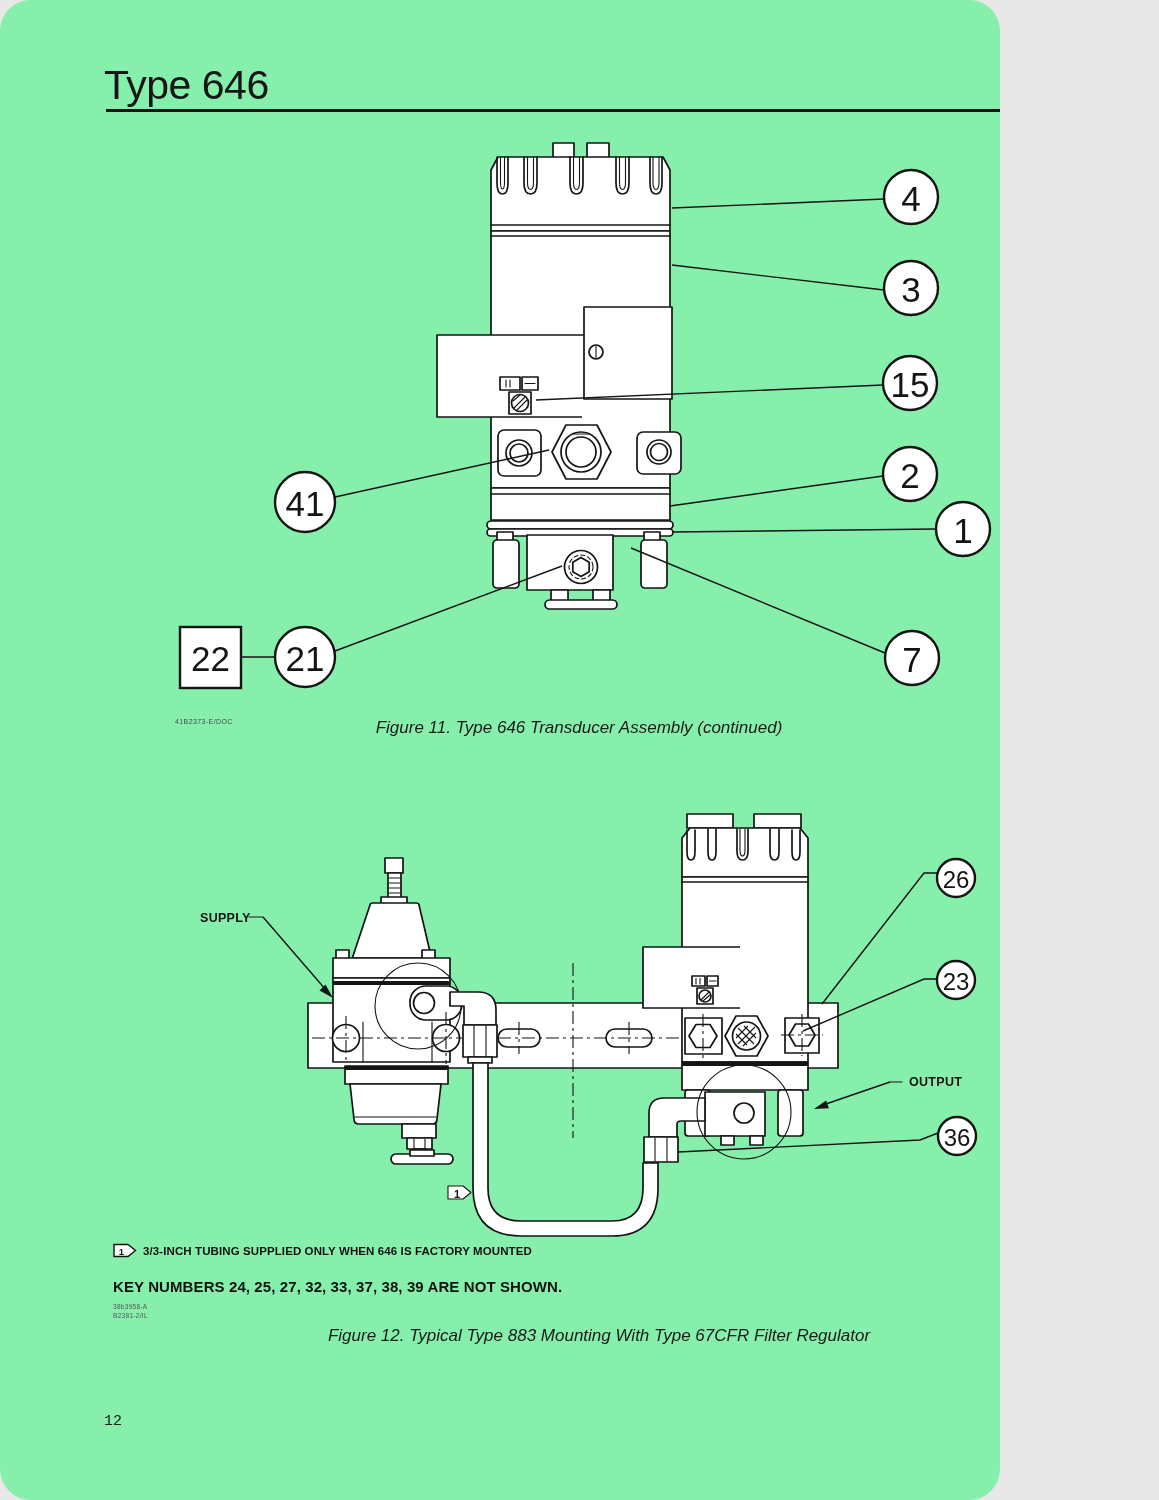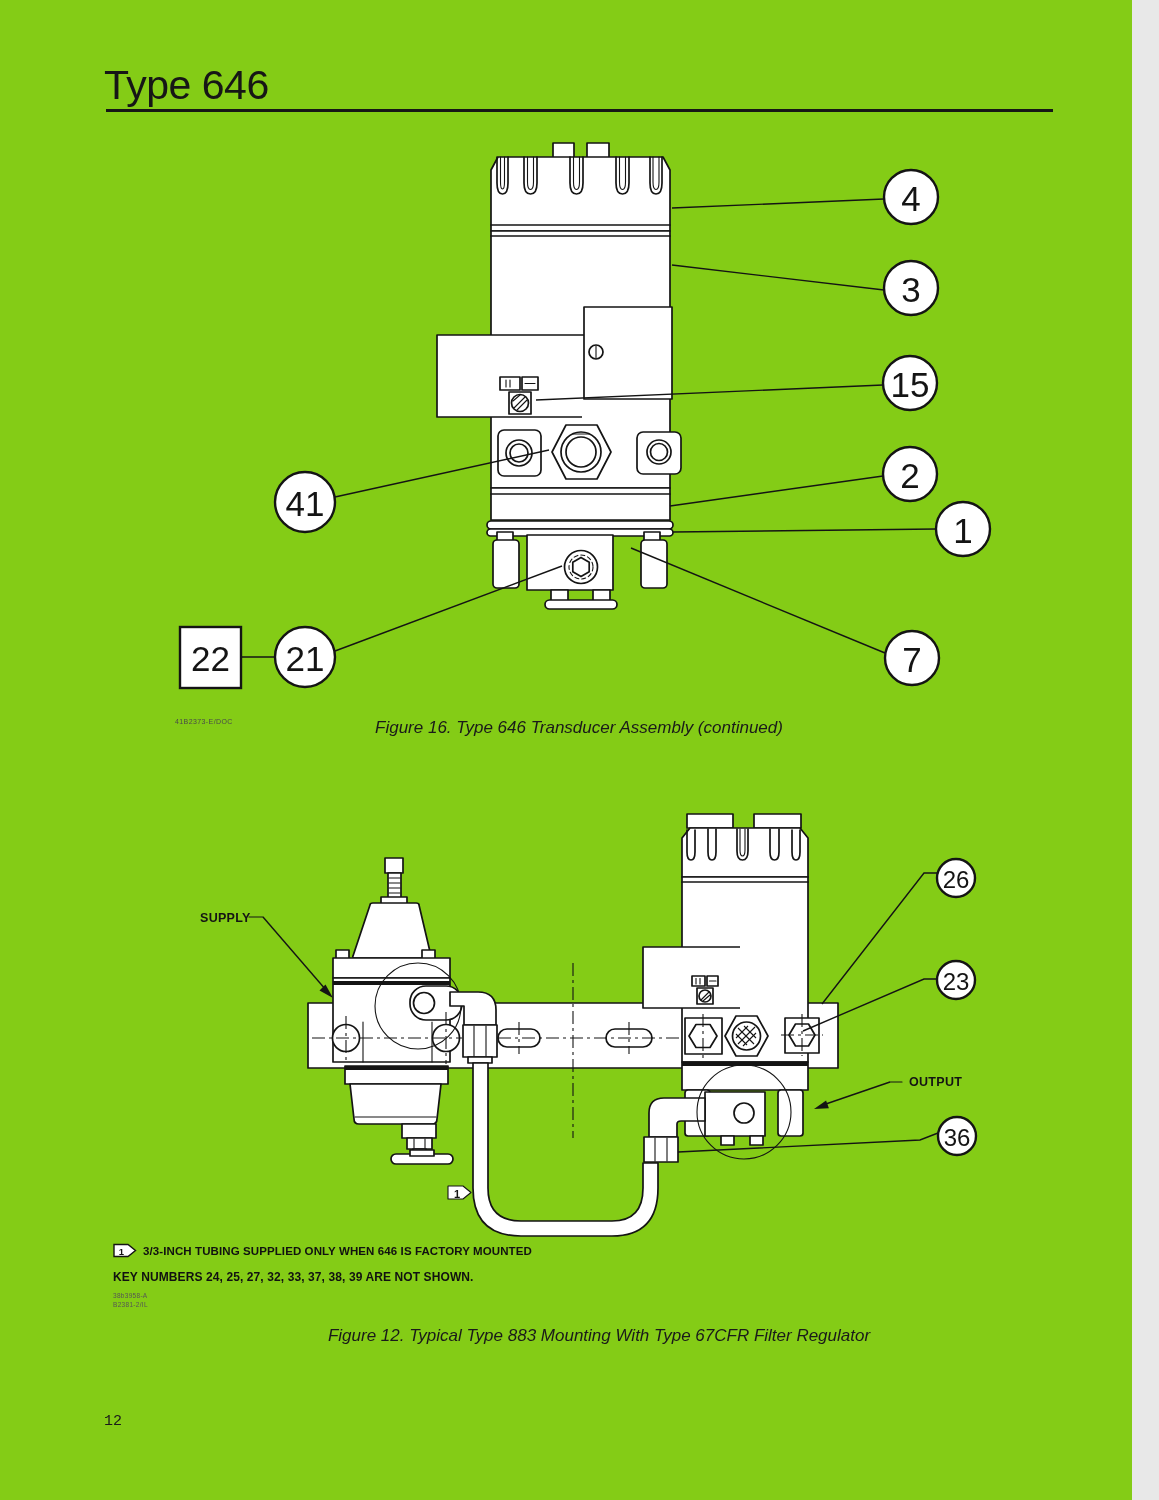--- a/index.html
+++ b/index.html
@@ -1,29 +1,29 @@
 <!DOCTYPE html>
 <html><head>
 <meta charset="utf-8">
 <style>
   html,body{margin:0;padding:0;background:#e8e8e8;}
-  .page{position:relative;width:1132px;height:1500px;background:#84cc16;overflow:hidden;
-        font-family:"Liberation Sans",sans-serif;color:#111;}
+  .page{position:relative;width:1000px;height:1500px;background:#86efac;overflow:hidden;
+        font-family:"Liberation Sans",sans-serif;color:#111;border-radius:31px;}
   .abs{position:absolute;}
   .page-title{left:104px;top:62px;font-size:41px;letter-spacing:-0.5px;font-weight:400;color:#161616;}
   .title-rule{left:106px;top:109px;width:947px;height:3px;background:#161616;}
   .fig-code{font-size:7px;color:#4a4a4a;letter-spacing:0.4px;}
   .fig11-code{left:175px;top:718px;}
   .caption{font-style:italic;font-size:17px;color:#1a1a1a;text-align:center;width:700px;}
   .fig11-caption{left:229px;top:718px;}
   .fig12-caption{left:249px;top:1326px;}
   .notes{left:113px;top:1237px;width:560px;}
   .notes-heading{font-weight:700;font-size:12.5px;letter-spacing:0.2px;}
   .note-line{display:flex;align-items:center;gap:6px;margin-top:6px;font-weight:700;font-size:11.5px;letter-spacing:0.1px;}
-  .note-line2{margin-top:12px;font-weight:700;font-size:12px;letter-spacing:0.1px;}
+  .note-line2{margin-top:20px;font-weight:700;font-size:15px;letter-spacing:0.1px;}
   .notes-codes{margin-top:8px;font-size:6.5px;line-height:8.5px;color:#555;letter-spacing:0.3px;}
   .page-number{left:104px;top:1413px;font-size:15px;color:#1a1a1a;font-family:Liberation Mono, monospace;}
   svg.drawing{position:absolute;left:0;top:0;}
   .ln{fill:none;stroke:#141414;stroke-width:1.7;stroke-linecap:round;}
   .wh{fill:#ffffff;stroke:#141414;stroke-width:1.7;stroke-linejoin:round;}
   .thin{stroke-width:1.1;}
   .ldr{fill:none;stroke:#141414;stroke-width:1.4;}
   .blk{fill:#141414;stroke:none;}
   .dash{fill:none;stroke:#141414;stroke-width:1.1;stroke-dasharray:13 4 3 4;}
   .dsh2{stroke-dasharray:4 3;}
@@ -317,21 +317,21 @@
         <text class="cnum cnum12" x="956" y="980" dy="1">23</text>
       </g>
       <g>
         <circle class="callout" cx="957" cy="1136" r="19"></circle>
         <text class="cnum cnum12" x="957" y="1136" dy="1">36</text>
       </g>
     </g>
   </svg>
 
   <div class="abs fig-code fig11-code">41B2373-E/DOC</div>
-  <div class="abs caption fig11-caption">Figure 16. Type 646 Transducer Assembly (continued)</div>
+  <div class="abs caption fig11-caption">Figure 11. Type 646 Transducer Assembly (continued)</div>
 
   <div class="abs notes">
     <div class="note-line">
       <svg width="24" height="15" viewBox="0 0 24 15">
         <polygon points="1,1.5 15,1.5 22.5,7.5 15,13.5 1,13.5" fill="#fff" stroke="#141414" stroke-width="1.4"></polygon>
         <text x="8.5" y="8" class="flagnum" style="font-size:9.5px">1</text>
       </svg>
       <span>3/3-INCH TUBING SUPPLIED ONLY WHEN 646 IS FACTORY MOUNTED</span>
     </div>
     <div class="note-line2">KEY NUMBERS 24, 25, 27, 32, 33, 37, 38, 39 ARE NOT SHOWN.</div>

